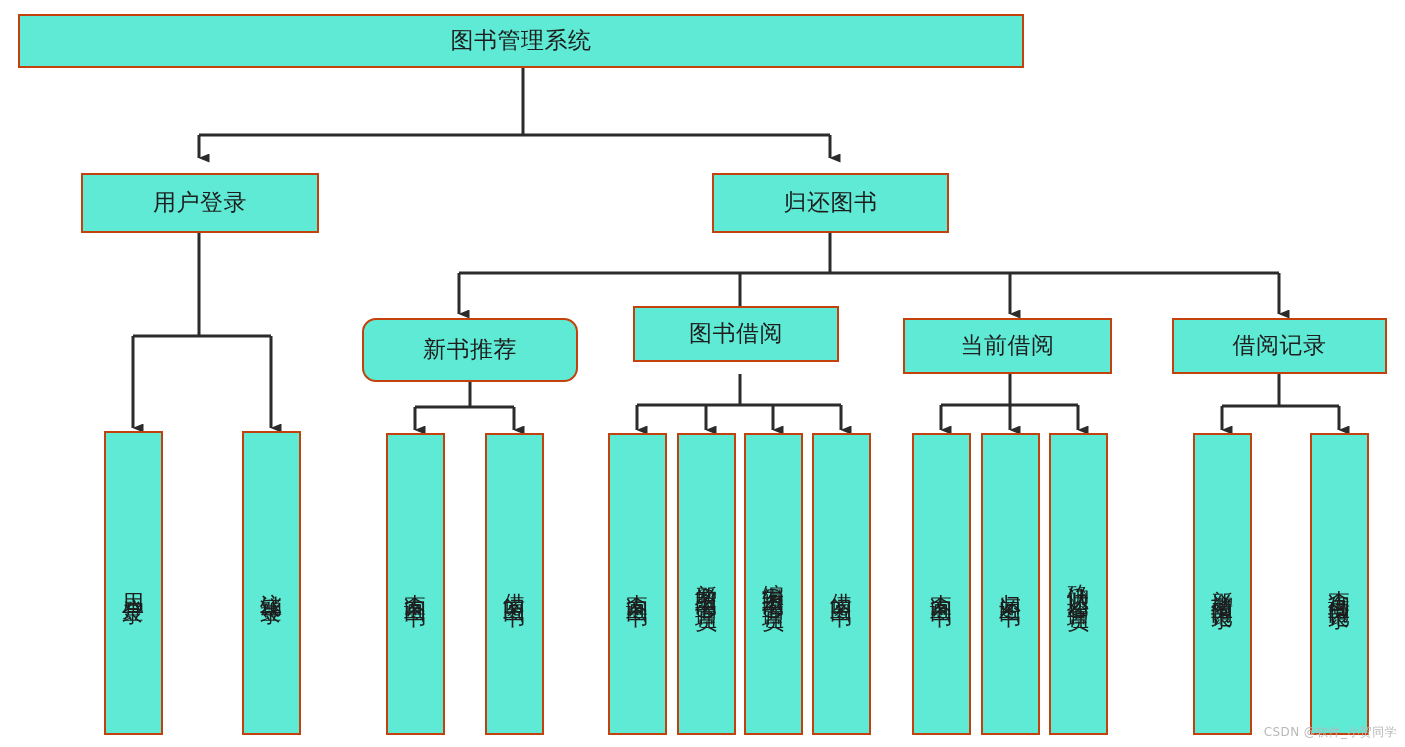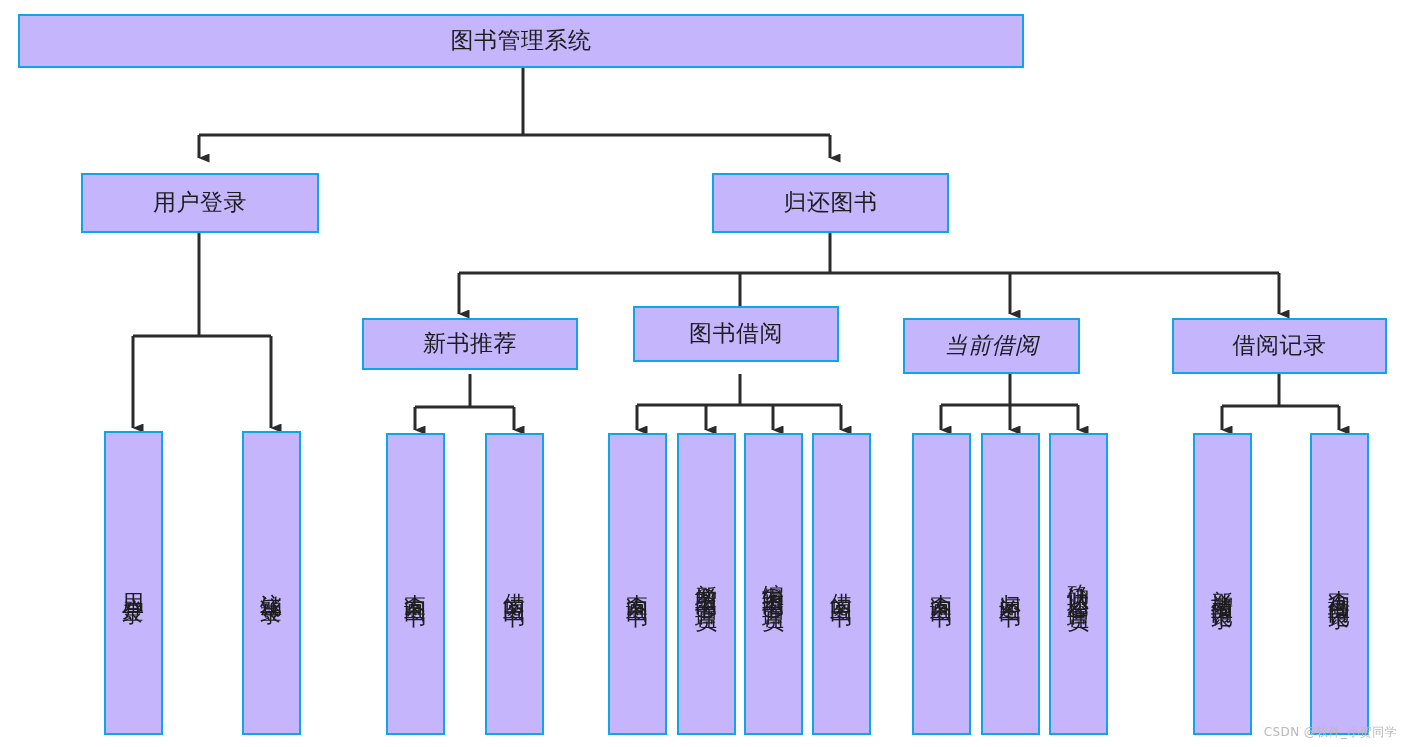--- a/index.html
+++ b/index.html
@@ -21,22 +21,22 @@
   #diagram-svg {
     position: absolute;
     left: 0;
     top: 0;
     width: 1405px;
     height: 747px;
   }
   .node {
     position: absolute;
     box-sizing: border-box;
-    border: 2px solid #0ea5e9;
-    background: #c4b5fd;
+    border: 2px solid #c2410c;
+    background: #5eead4;
     display: flex;
     align-items: center;
     justify-content: center;
     overflow: hidden;
   }
   .node-label {
     color: #1d1d1d;
     text-align: center;
     line-height: 1.18;
     white-space: nowrap;
@@ -133,27 +133,27 @@
     <span class="node-label">图书管理系统</span>
   </div>
 
   <div class="node horiz" style="left:81px; top:173px; width:238px; height:60px;">
     <span class="node-label">用户登录</span>
   </div>
   <div class="node horiz" style="left:712px; top:173px; width:237px; height:60px;">
     <span class="node-label">归还图书</span>
   </div>
 
-  <div class="node horiz" style="left:362px; top:318px; width:216px; height:52px;">
+  <div class="node horiz" style="left:362px; top:318px; width:216px; height:64px;border-radius:14px;">
     <span class="node-label">新书推荐</span>
   </div>
   <div class="node horiz" style="left:633px; top:306px; width:206px; height:56px;">
     <span class="node-label">图书借阅</span>
   </div>
-  <div class="node horiz" style="left:903px; top:318px; width:177px; height:56px;font-style:italic;">
+  <div class="node horiz" style="left:903px; top:318px; width:209px; height:56px;">
     <span class="node-label">当前借阅</span>
   </div>
   <div class="node horiz" style="left:1172px; top:318px; width:215px; height:56px;font-family:Liberation Serif, serif;">
     <span class="node-label">借阅记录</span>
   </div>
 
   <div class="node vert" style="left:104px; top:431px; width:59px; height:304px;">
     <span class="node-label">用户登录</span>
   </div>
   <div class="node vert" style="left:242px; top:431px; width:59px; height:304px;">

